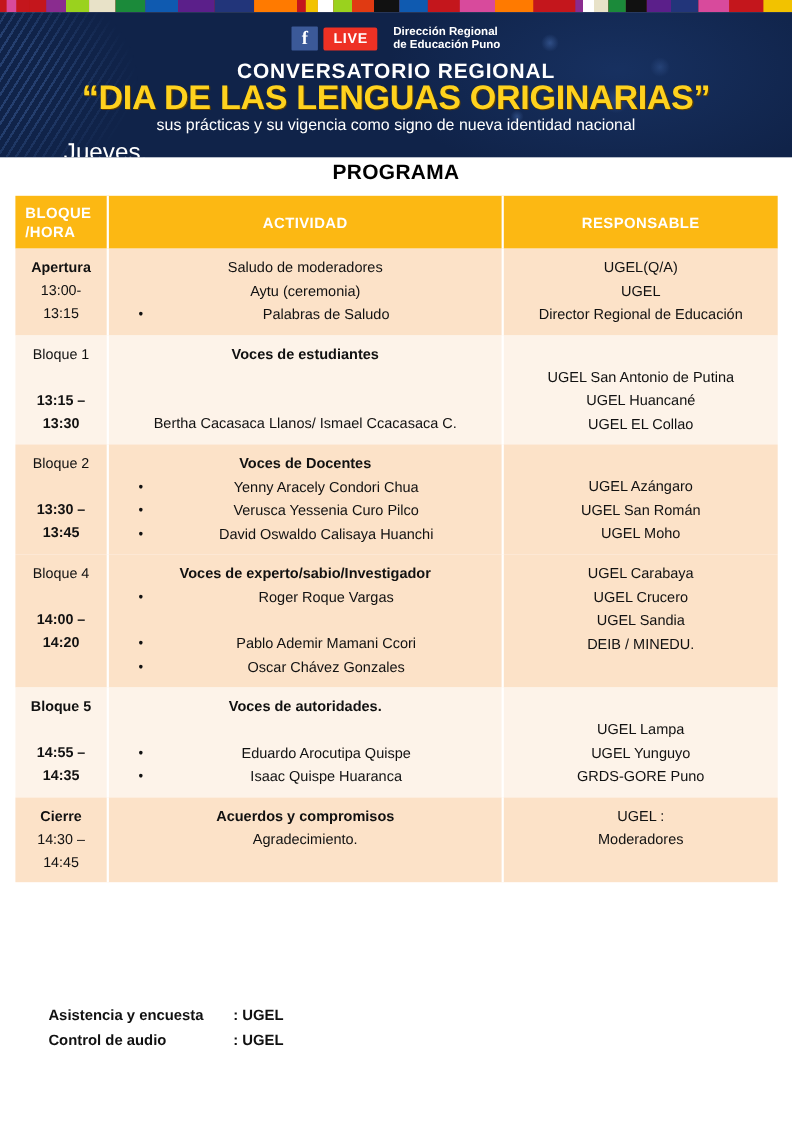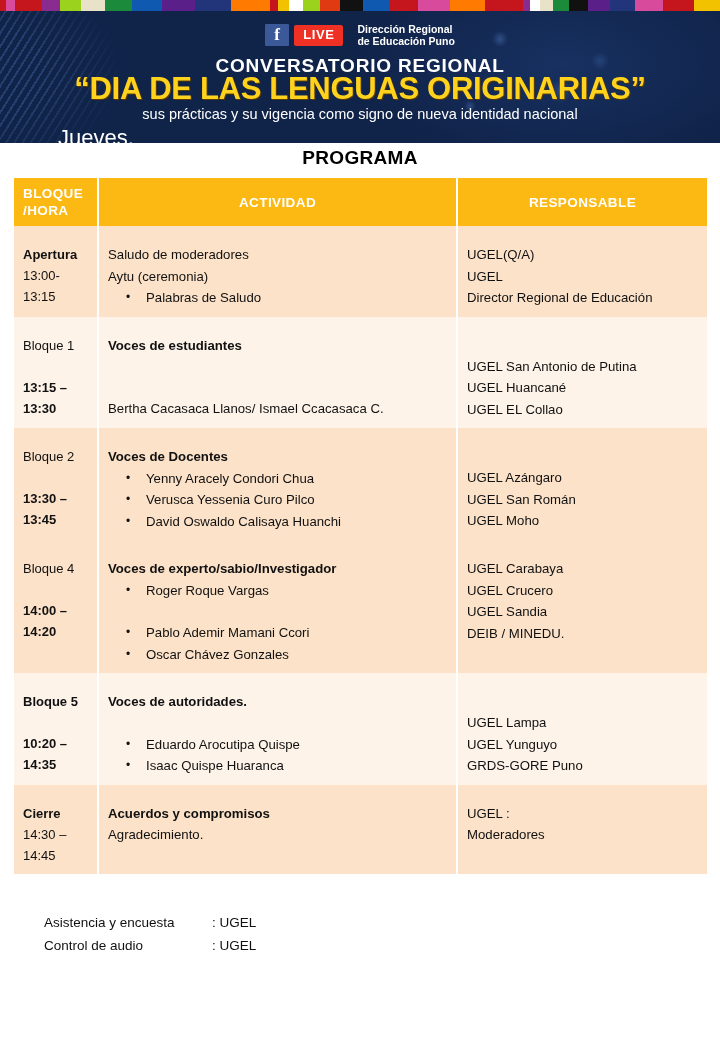--- a/index.html
+++ b/index.html
@@ -189,23 +189,24 @@
     padding-left: 9px;
     line-height: 17px;
   }
   .prog-table th.th-act { text-align: center; }
   .prog-table th.th-resp { text-align: center; border-right: none; }
 
   .prog-table td {
     vertical-align: top;
     font-size: 13.2px;
     line-height: 21.5px;
-    padding: 18px 9px 8px 9px;
+    padding: 6px 9px 8px 9px;
     border-right: 2px solid #ffffff;
     box-sizing: border-box;
+    text-align: center;
   }
   .prog-table td.last { border-right: none; }
   tr.shade-a td { background: #FCE2C8; }
   tr.shade-b td { background: #FDF3E9; }
 
   td.col-time { font-size: 13px; line-height: 21px; }
   .t-strong { font-weight: bold; }
   .t-gap { display: block; height: 21px; }
 
   .act-head { font-weight: bold; display: block; }
@@ -232,21 +233,21 @@
 
   
   .footer-notes {
     position: absolute;
     left: 44px;
     top: 911px;
     font-size: 13.5px;
     line-height: 23px;
     color: #111111;
   }
-  .footer-notes .note-row { display: flex; }
+  .footer-notes .note-row { display: flex; font-weight: bold; }
   .footer-notes .note-label { width: 168px; }
   .footer-notes .note-value { width: 120px; }
 </style>
 </head>
 <body>
 
 <div class="textile-strip" id="textile-strip">
     <div class="seg" style="left: 0px; width: 6px; background: rgb(196, 22, 28);"></div>
     <div class="seg" style="left: 6px; width: 9px; background: rgb(216, 74, 156);"></div>
     <div class="seg" style="left: 15px; width: 12px; background: rgb(196, 22, 28);"></div>
@@ -407,21 +408,21 @@
           <span class="resp-line">UGEL Carabaya</span>
           <span class="resp-line">UGEL Crucero</span>
           <span class="resp-line">UGEL Sandia</span>
           <span class="resp-line">DEIB / MINEDU.</span>
         </td>
       </tr>
       <tr class="shade-b">
         <td class="col-time">
           <span class="plain-line t-strong">Bloque 5</span>
           <span class="t-gap"></span>
-          <span class="plain-line t-strong">10:20 –</span>
+          <span class="plain-line t-strong">14:55 –</span>
           <span class="plain-line t-strong">14:35</span>
         </td>
         <td>
           <span class="act-head">Voces de autoridades.</span>
           <ul class="bullets">
             <li class="spacer-before">Eduardo Arocutipa Quispe</li>
             <li>Isaac Quispe Huaranca</li>
           </ul>
         </td>
         <td class="last">

